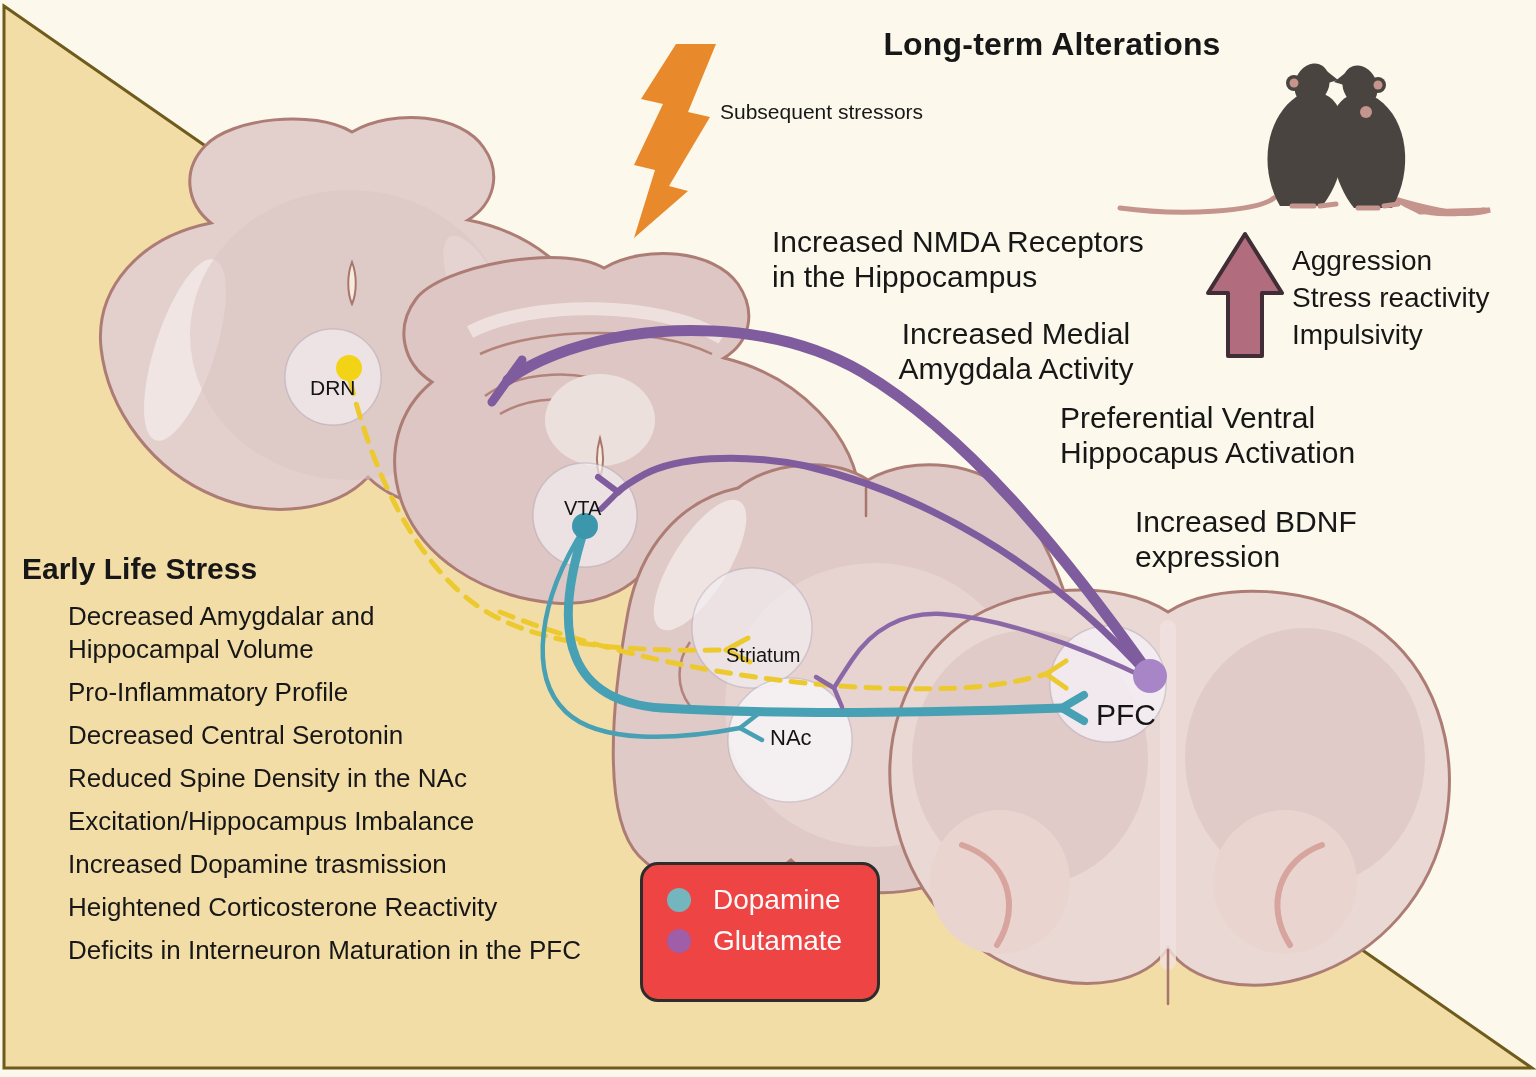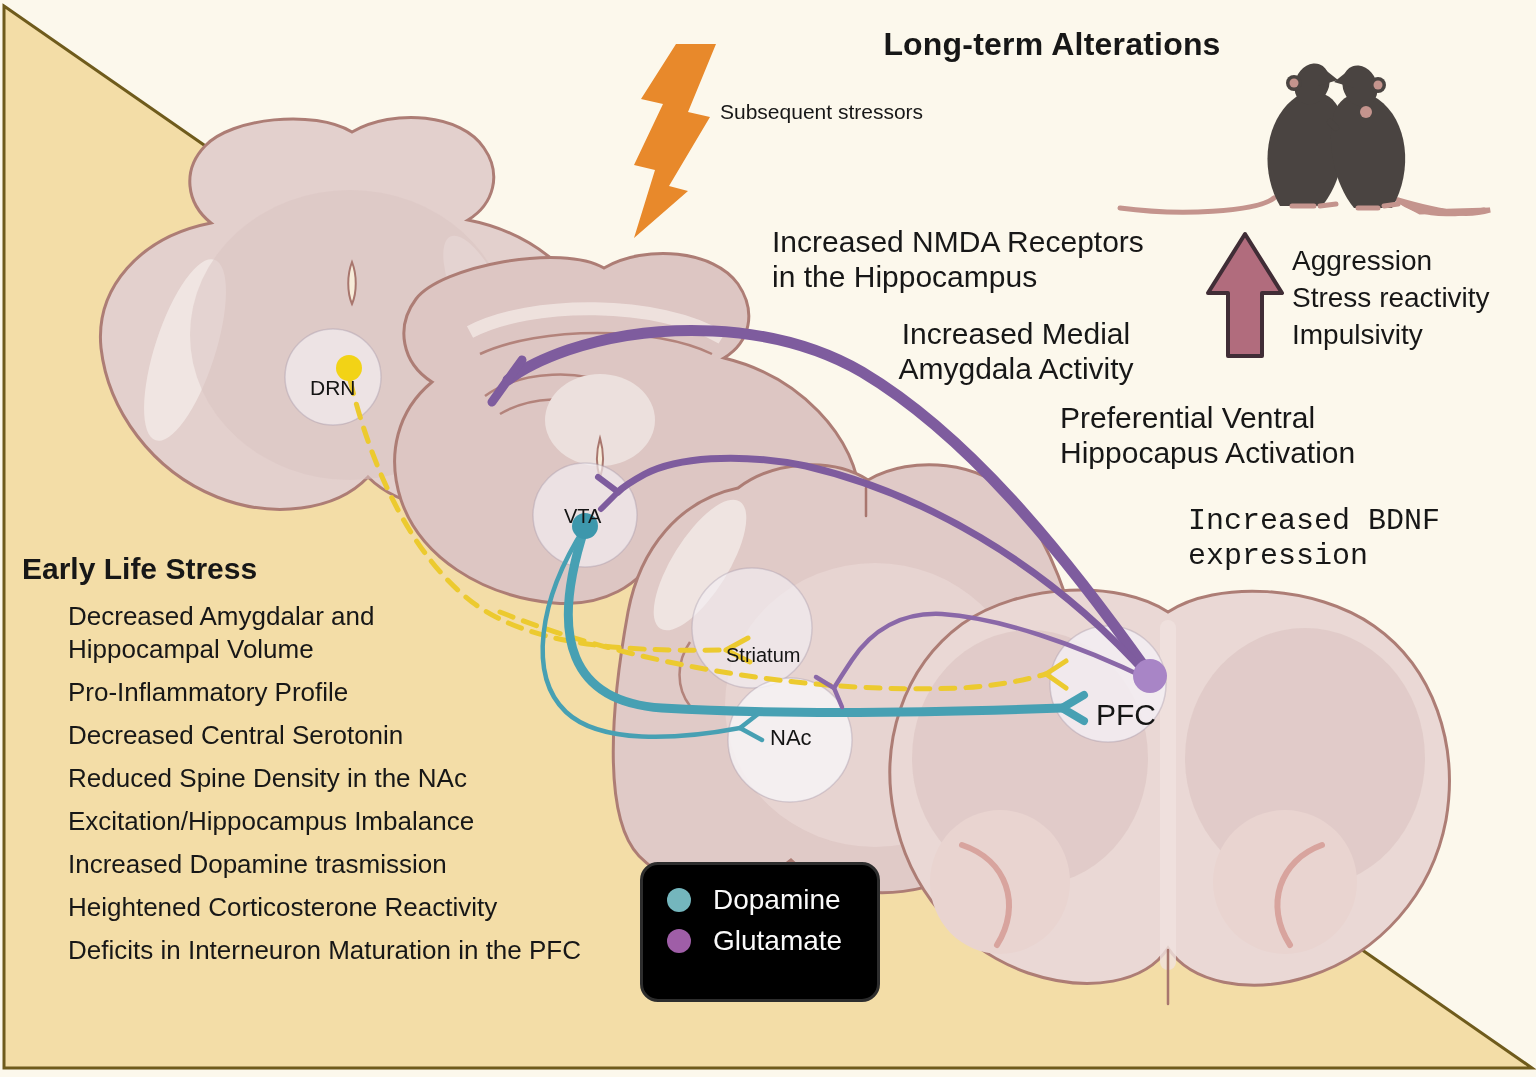--- a/index.html
+++ b/index.html
@@ -12,33 +12,33 @@
   .art{position:absolute;left:0;top:0;width:1536px;height:1077px;}
   .txt{position:absolute;white-space:pre-line;color:#171717;}
   .title{font-weight:bold;}
   .t-longterm{left:852px;top:26px;width:400px;text-align:center;font-size:32px;letter-spacing:.2px;}
   .t-early{left:22px;top:552px;font-size:30px;}
   .t-stressor{left:720px;top:100px;font-size:21px;}
   .ann{font-size:30px;line-height:35px;}
   .a-nmda{left:772px;top:224px;}
   .a-amyg{left:866px;top:316px;width:300px;text-align:center;}
   .a-hipp{left:1060px;top:400px;}
-  .a-bdnf{left:1188px;top:504px;font-family:Liberation Mono, monospace;}
+  .a-bdnf{left:1135px;top:504px;}
   .arrow-list{position:absolute;left:1292px;top:242px;font-size:28px;line-height:37px;}
   .els-list{position:absolute;left:22px;top:600px;font-size:26px;line-height:33px;width:640px;}
   .els-list .item{margin-bottom:10px;white-space:pre-line;margin-left:46px;}
   .region{position:absolute;font-weight:500;color:#141414;}
   .r-drn{left:310px;top:376px;font-size:21px;}
-  .r-vta{left:564px;top:497px;font-size:20px;margin-top:8px;}
+  .r-vta{left:564px;top:497px;font-size:20px;}
   .r-striatum{left:726px;top:644px;font-size:20px;}
   .r-nac{left:770px;top:725px;font-size:22px;}
   .r-pfc{left:1096px;top:651px;font-size:30px;margin-top:47px;}
   .legend{
     position:absolute;left:640px;top:862px;width:240px;height:140px;
-    background:#000000;border:3px solid #2d2d2d;border-radius:18px;
+    background:#ef4444;border:3px solid #2d2d2d;border-radius:18px;
     box-sizing:border-box;padding:14px 0 0 14px;
   }
   .legend-row{display:flex;align-items:center;height:41px;}
   .legend-dot{width:24px;height:24px;border-radius:50%;margin:0 22px 0 10px;flex:0 0 auto;}
   .dot-dopamine{background:#74b6bd;}
   .dot-serotonin{background:#f4d91a;}
   .dot-glutamate{background:#9f5ea7;}
   .legend-label{color:#fafafa;font-size:28px;}
 </style>
 </head>

